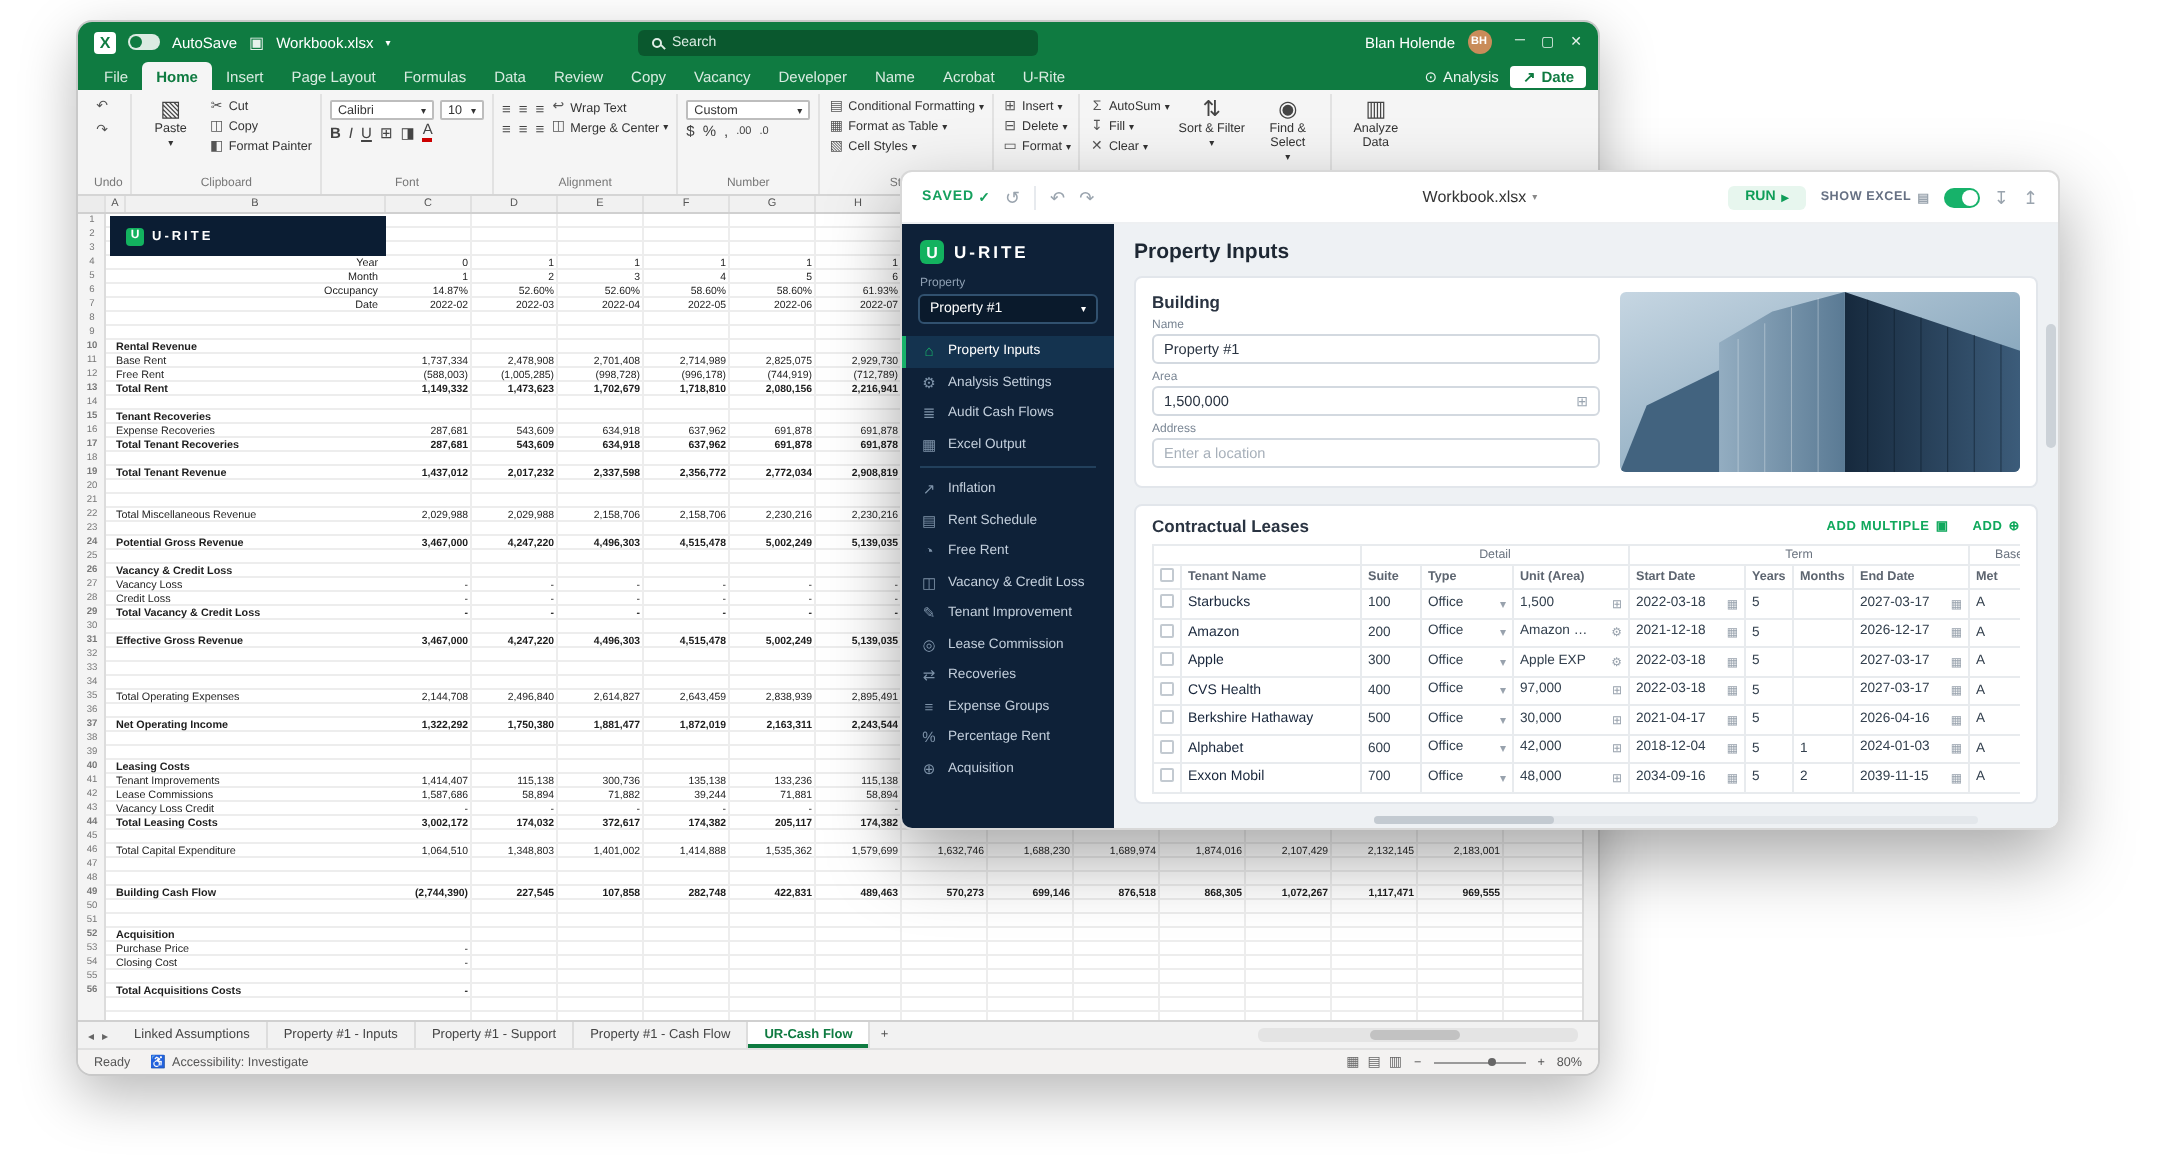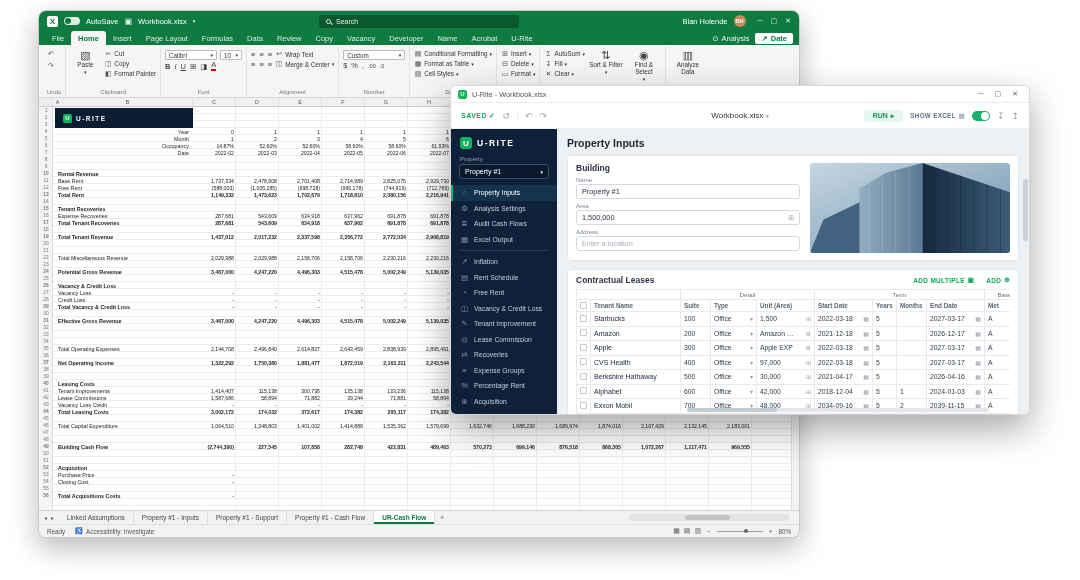--- a/index.html
+++ b/index.html
@@ -915,29 +915,20 @@
             <span class="knob"></span>
           </span>
         <span>+</span>
         <span>80%</span>
       </div>
     </div>
   </div>
 
   <div class="urite-window">
 
-    <div class="utitle">
-      <span class="ulogo-sq" style="width:9px;height:9px;font-size:6px;">U</span>
-      <span>U-Rite - Workbook.xlsx</span>
-      <span class="uwctl">
-        <span>─</span>
-        <span>▢</span>
-        <span>✕</span>
-      </span>
-    </div>
 
     <div class="utoolbar">
       <span class="saved">
         <span>SAVED</span>
         <span>✓</span>
       </span>
       <span class="tb-ic">↺</span>
       <span class="tb-sep"></span>
       <span class="tb-ic">↶</span>
       <span class="tb-ic">↷</span>

